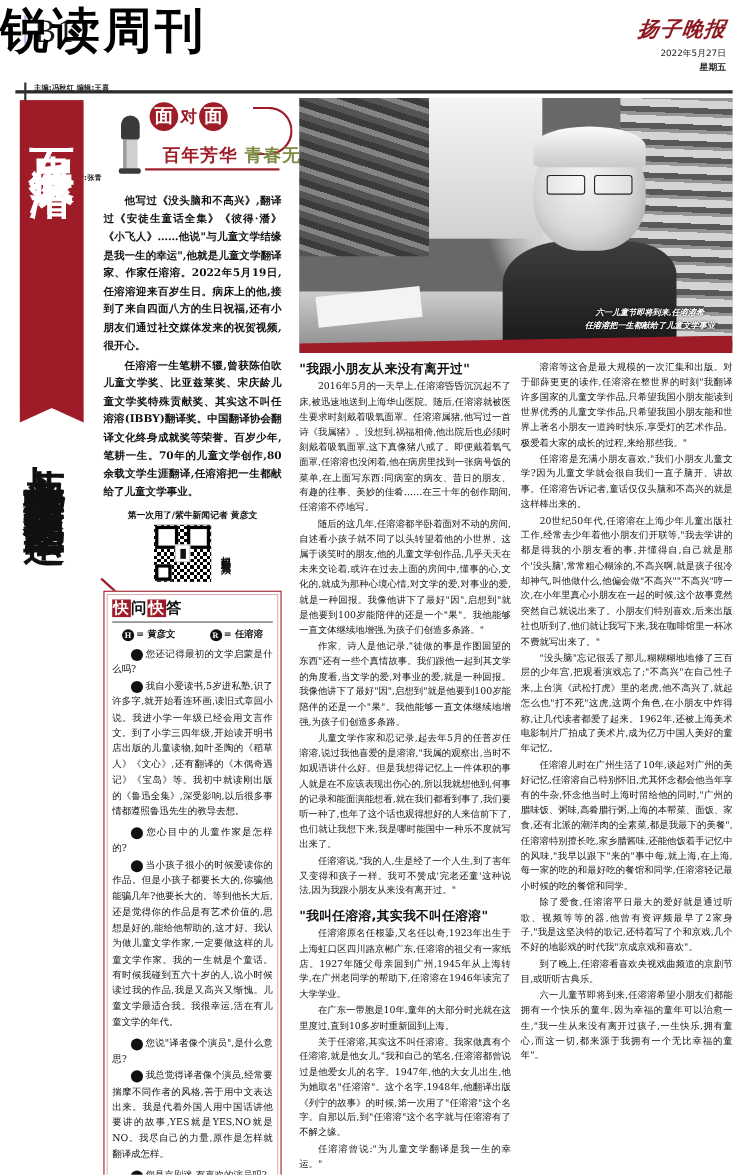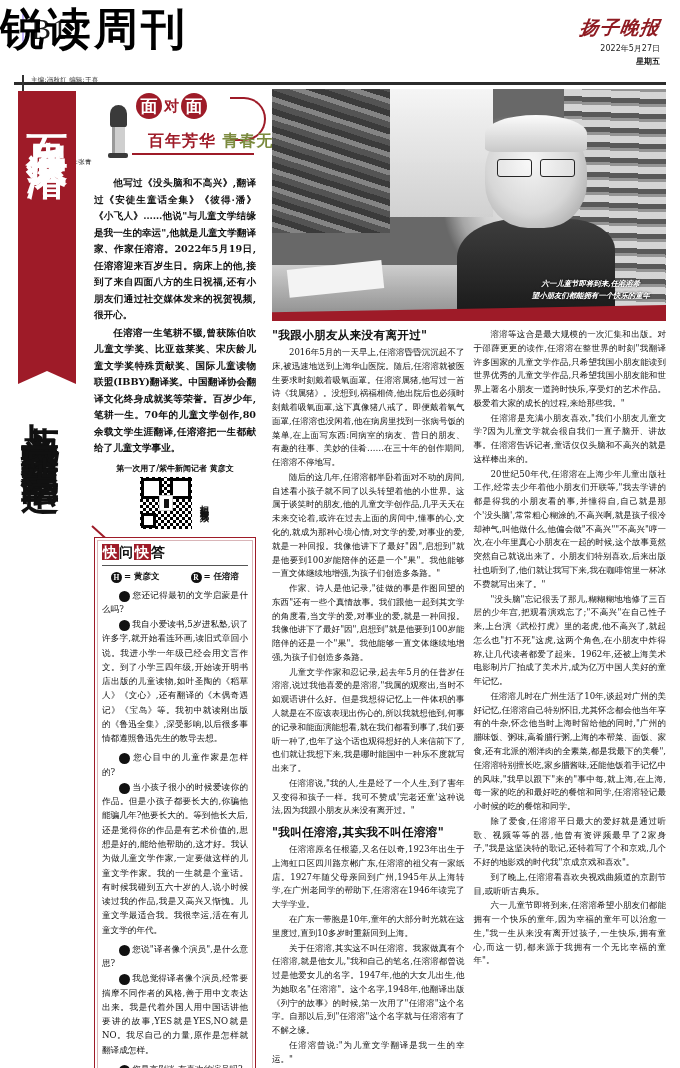--- a/index.html
+++ b/index.html
@@ -16,21 +16,21 @@
   .mh-left { position: absolute; left: 22px; top: 14px; width: 150px; }
   .page-num {
     font-family: "Liberation Serif", serif;
     font-size: 30px; font-weight: 400; color: #1a1a1a;
     letter-spacing: 1px; line-height: 1;
     border-left: 2px solid #c4b5fd; padding-left: 7px;
   }
   .credits { margin-top: 4px; padding-left: 7px; border-left: 2px solid #333; }
   .credits div {
     font-size: 6.5px; color: #222; line-height: 1.55;
-    font-weight: normal; letter-spacing: .2px; margin-top: 31px;
+    font-weight: bold; letter-spacing: .2px; margin-top: 31px;
   }
   .mh-title {
     position: absolute; left: 0; right: 0; top: 6px;
     text-align: left;
     font-family: "DejaVu Sans", sans-serif;
     font-size: 44px; font-weight: bold; color: #000;
     letter-spacing: 3px; line-height: 1.05;
   }
   .mh-right { position: absolute; right: 20px; top: 18px; text-align: right; }
   .paper-logo {
@@ -336,21 +336,21 @@
         </div>
         <div class="slogan">
           <span class="s1">百年芳华</span>
           <span class="s2">青春无悔</span>
         </div>
         <div class="slogan-underline"></div>
       </div>
 
       <div class="lead">
         <p>他写过《没头脑和不高兴》,翻译过《安徒生童话全集》《彼得·潘》《小飞人》……他说"与儿童文学结缘是我一生的幸运",他就是儿童文学翻译家、作家任溶溶。2022年5月19日,任溶溶迎来百岁生日。病床上的他,接到了来自四面八方的生日祝福,还有小朋友们通过社交媒体发来的祝贺视频,很开心。</p>
-        <p>任溶溶一生笔耕不辍,曾获陈伯吹儿童文学奖、比亚兹莱奖、宋庆龄儿童文学奖特殊贡献奖、国际儿童读物联盟(IBBY)翻译奖。中国翻译协会翻译文化终身成就奖等荣誉。百岁少年,笔耕一生。70年的儿童文学创作,80余载文学生涯翻译,任溶溶把一生都献给了儿童文学事业。</p>
+        <p>任溶溶一生笔耕不辍,曾获陈伯吹儿童文学奖、比亚兹莱奖、宋庆龄儿童文学奖特殊贡献奖、其实这不叫任溶溶(IBBY)翻译奖。中国翻译协会翻译文化终身成就奖等荣誉。百岁少年,笔耕一生。70年的儿童文学创作,80余载文学生涯翻译,任溶溶把一生都献给了儿童文学事业。</p>
       </div>
 
       <div class="byline">第一次用了/紫牛新闻记者 黄彦文</div>
 
       <div class="qr-row">
         <div class="qr">
           <div class="qr-inner"></div>
           <div class="qr-logo"></div>
         </div>
         <div class="qr-label">扫码看视频</div>
@@ -385,21 +385,21 @@
           <div class="ph-wall"></div>
           <div class="ph-shelfR"></div>
           <div class="ph-desk"></div>
           <div class="ph-paper"></div>
           <div class="ph-body"></div>
           <div class="ph-head"></div>
           <div class="ph-hair"></div>
           <div class="ph-glasses"></div>
           <div class="ph-caption">
             <div>六一儿童节即将到来,任溶溶希</div>
-            <div>望小朋友们都能拥有一个快乐的童年</div>
+            <div>任溶溶把一生都献给了儿童文学事业</div>
           </div>
         </div>
         <div class="red-swoosh"></div>
       </div>
 
       <div class="art-cols">
         <div class="art-col" id="art-left">
             <h2 class="sub-h">"我跟小朋友从来没有离开过"</h2>
             <p>2016年5月的一天早上,任溶溶昏昏沉沉起不了床,被迅速地送到上海华山医院。随后,任溶溶就被医生要求时刻戴着吸氧面罩。任溶溶属猪,他写过一首诗《我属猪》。没想到,祸福相倚,他出院后也必须时刻戴着吸氧面罩,这下真像猪八戒了。即便戴着氧气面罩,任溶溶也没闲着,他在病房里找到一张病号饭的菜单,在上面写东西:同病室的病友、昔日的朋友、有趣的往事、美妙的佳肴……在三十年的创作期间,任溶溶不停地写。</p>
             <p>随后的这几年,任溶溶都半卧着面对不动的房间,自述看小孩子就不同了以头转望着他的小世界。这属于谈笑时的朋友,他的儿童文学创作品,几乎天天在未来交论着,或许在过去上面的房间中,懂事的心,文化的,就成为那种心境心情,对文学的爱,对事业的爱,就是一种回报。我像他讲下了最好"因",启想到"就是他要到100岁能陪伴的还是一个"果"。我他能够一直文体继续地增强,为孩子们创造多条路。"</p>

